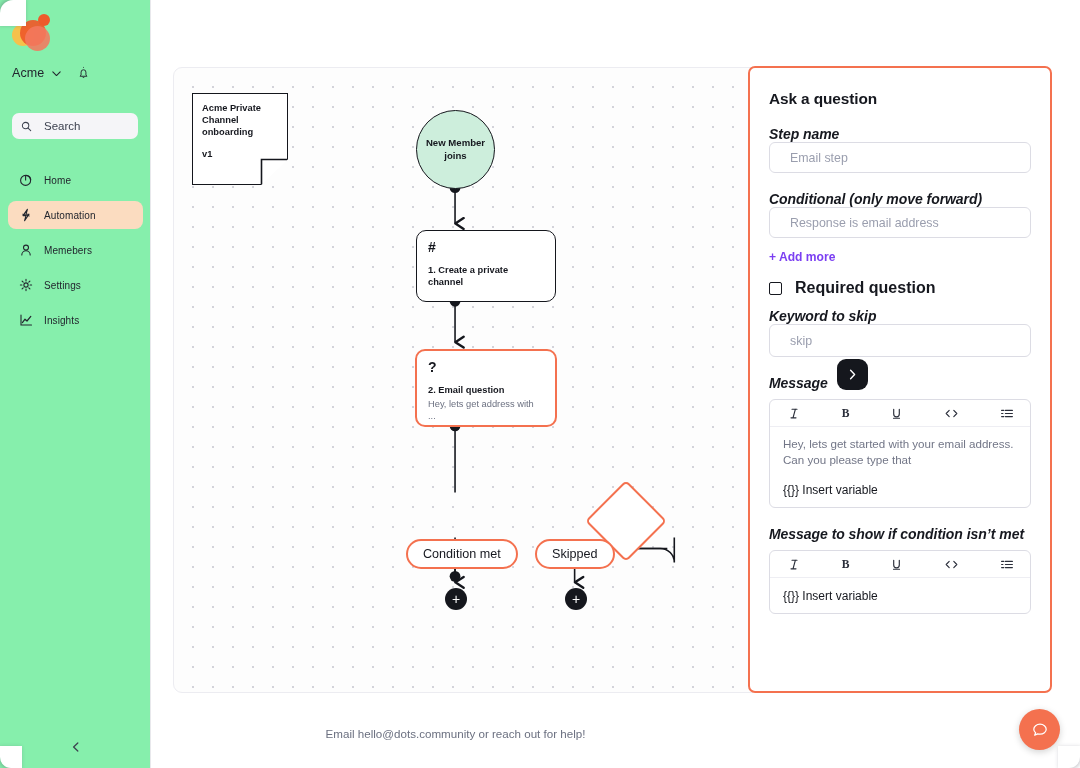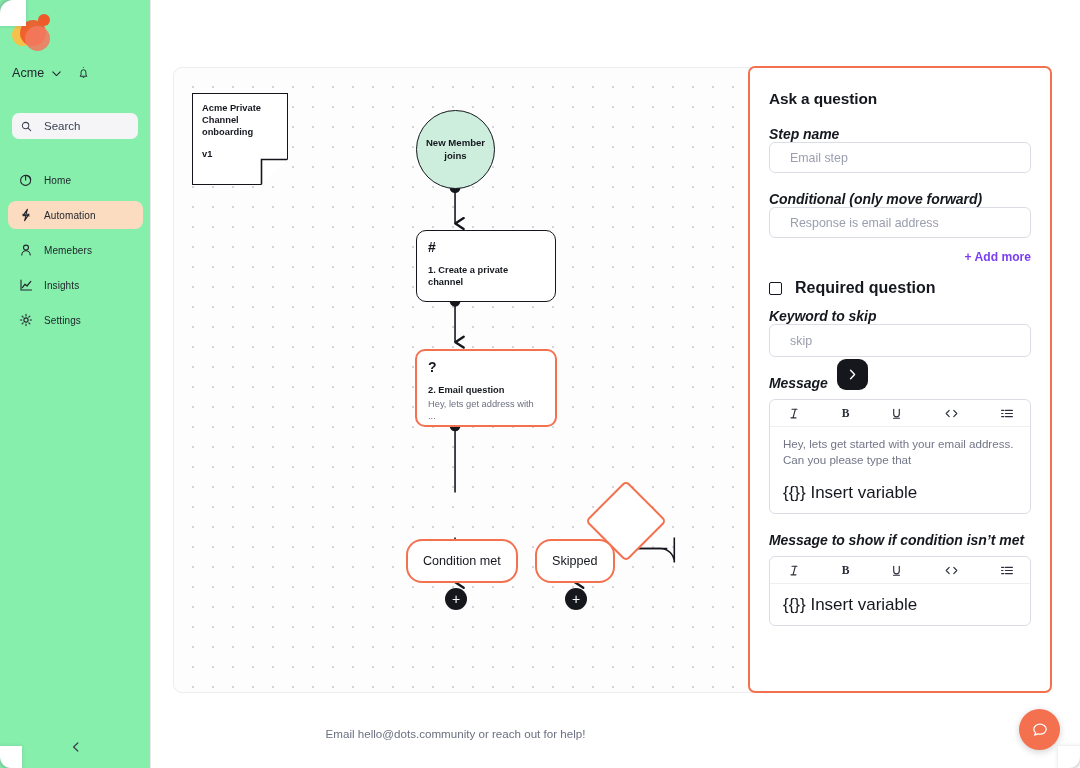--- a/index.html
+++ b/index.html
@@ -130,21 +130,21 @@
   
   .diamond {
     position: absolute; left: 452px; top: 453px;
     width: 58px; height: 58px; background:#fff;
     border: 2.6px solid #F4714F; transform: translate(-29px,-29px) rotate(45deg);
     border-radius: 5px;
   }
 
   
   .pill {
-    position: absolute; height: 44px; background: #fff;
+    position: absolute; height: 30px; background: #fff;
     border: 2.3px solid #F4714F; border-radius: 16px;
     display: flex; align-items: center; justify-content: flex-end;
     padding: 0 15px; white-space: nowrap;
   }
   .pill span { font-size: 12.6px; color: #16181f; }
   #pill-met  { left: 232px; top: 471px; }
   #pill-skip { left: 361px; top: 471px; }
 
   
   .plus-node {
@@ -190,34 +190,34 @@
     border-radius: 7px; padding: 22px 19px 0 19px;
     overflow: hidden;
   }
   .panel-title { font-size: 15.4px; font-weight: 700; color: #16181f; letter-spacing: -.1px; }
   .field-label { font-size: 14px; font-weight: 700; color: #16181f; margin-top: 18px; letter-spacing: -.05px; font-style: italic; }
   .text-input {
     height: 31px; border: 1px solid #dcdce4; border-radius: 6px;
     display: flex; align-items: center; padding: 0 20px; background: #fff;
   }
   .text-input .ph { font-size: 12.4px; color: #9a9eae; }
-  .addmore { margin-top: 12px; text-align: right; font-size: 12.1px; font-weight: 700; color: #7B3FF2; cursor: pointer; }
+  .addmore { margin-top: 12px; text-align: left; font-size: 12.1px; font-weight: 700; color: #7B3FF2; cursor: pointer; }
   .chk-row { display: flex; align-items: center; gap: 13px; margin-top: 15px; }
   .chk-box { width: 13px; height: 13px; border: 1.6px solid #16181f; border-radius: 2px; background: #fff; }
   .chk-lbl { font-size: 16px; font-weight: 700; color: #16181f; }
 
   .editor { margin-top: 8px; border: 1px solid #dcdce4; border-radius: 6px; background: #fff; }
   .editor-bar {
     height: 27px; display: flex; align-items: center;
     justify-content: space-between; padding: 0 16px 0 18px;
     border-bottom: 1px solid #eeeef3;
   }
   .editor-bar .tbtn { cursor: pointer; display:flex; align-items:center; justify-content:center; color:#2a2e3a; }
   .editor-body { padding: 9px 13px 0 13px; font-size: 11.6px; color: #727687; line-height: 15.5px; }
-  .editor-foot { padding: 11px 13px 10px 13px; font-size: 17px; color: #16181f; }
+  .editor-foot { padding: 11px 13px 10px 13px; font-size: 12px; color: #16181f; }
 </style>
 </head>
 <body>
 
 <div id="app">
 
   <aside id="sidebar">
 
     <div class="logo-wrap">
       <div class="logo-c c-yellow"></div>
@@ -274,35 +274,35 @@
             <circle cx="7" cy="4.6" r="2.5" fill="none" stroke="#22262e" stroke-width="1.1"></circle>
             <path d="M2.8 12 a4.2 4.2 0 0 1 8.4 0" fill="none" stroke="#22262e" stroke-width="1.1" stroke-linecap="round"></path>
           </svg>
         </span>
         <span class="lbl">Memebers</span>
       </div>
 
       <div class="nav-item">
         <span class="nav-ico">
           <svg width="14" height="14" viewBox="0 0 14 14">
+            <circle cx="7" cy="7" r="2.1" fill="none" stroke="#22262e" stroke-width="1.1"></circle>
+            <path d="M7 1.4 v1.5 M7 11.1 v1.5 M1.4 7 h1.5 M11.1 7 h1.5 M3.1 3.1 l1.1 1.1 M9.8 9.8 l1.1 1.1 M10.9 3.1 L9.8 4.2 M4.2 9.8 l-1.1 1.1" stroke="#22262e" stroke-width="1.1" stroke-linecap="round"></path>
+          </svg>
+        </span>
+        <span class="lbl">Settings</span>
+      </div>
+
+      <div class="nav-item">
+        <span class="nav-ico">
+          <svg width="14" height="14" viewBox="0 0 14 14">
             <path d="M2 2 V12 H12.5" fill="none" stroke="#22262e" stroke-width="1.1" stroke-linecap="round"></path>
             <path d="M3.4 9.6 L6 6.2 L8 8 L11.8 3.4" fill="none" stroke="#22262e" stroke-width="1.2" stroke-linecap="round" stroke-linejoin="round"></path>
           </svg>
         </span>
         <span class="lbl">Insights</span>
-      </div>
-
-      <div class="nav-item">
-        <span class="nav-ico">
-          <svg width="14" height="14" viewBox="0 0 14 14">
-            <circle cx="7" cy="7" r="2.1" fill="none" stroke="#22262e" stroke-width="1.1"></circle>
-            <path d="M7 1.4 v1.5 M7 11.1 v1.5 M1.4 7 h1.5 M11.1 7 h1.5 M3.1 3.1 l1.1 1.1 M9.8 9.8 l1.1 1.1 M10.9 3.1 L9.8 4.2 M4.2 9.8 l-1.1 1.1" stroke="#22262e" stroke-width="1.1" stroke-linecap="round"></path>
-          </svg>
-        </span>
-        <span class="lbl">Settings</span>
       </div>
 
     </nav>
 
     <div class="collapse-btn">
       <svg width="12" height="12" viewBox="0 0 12 12">
         <path d="M7.8 2 L3.6 6 L7.8 10" fill="none" stroke="#3d4250" stroke-width="1.3" stroke-linecap="round" stroke-linejoin="round"></path>
       </svg>
     </div>
   </aside>

